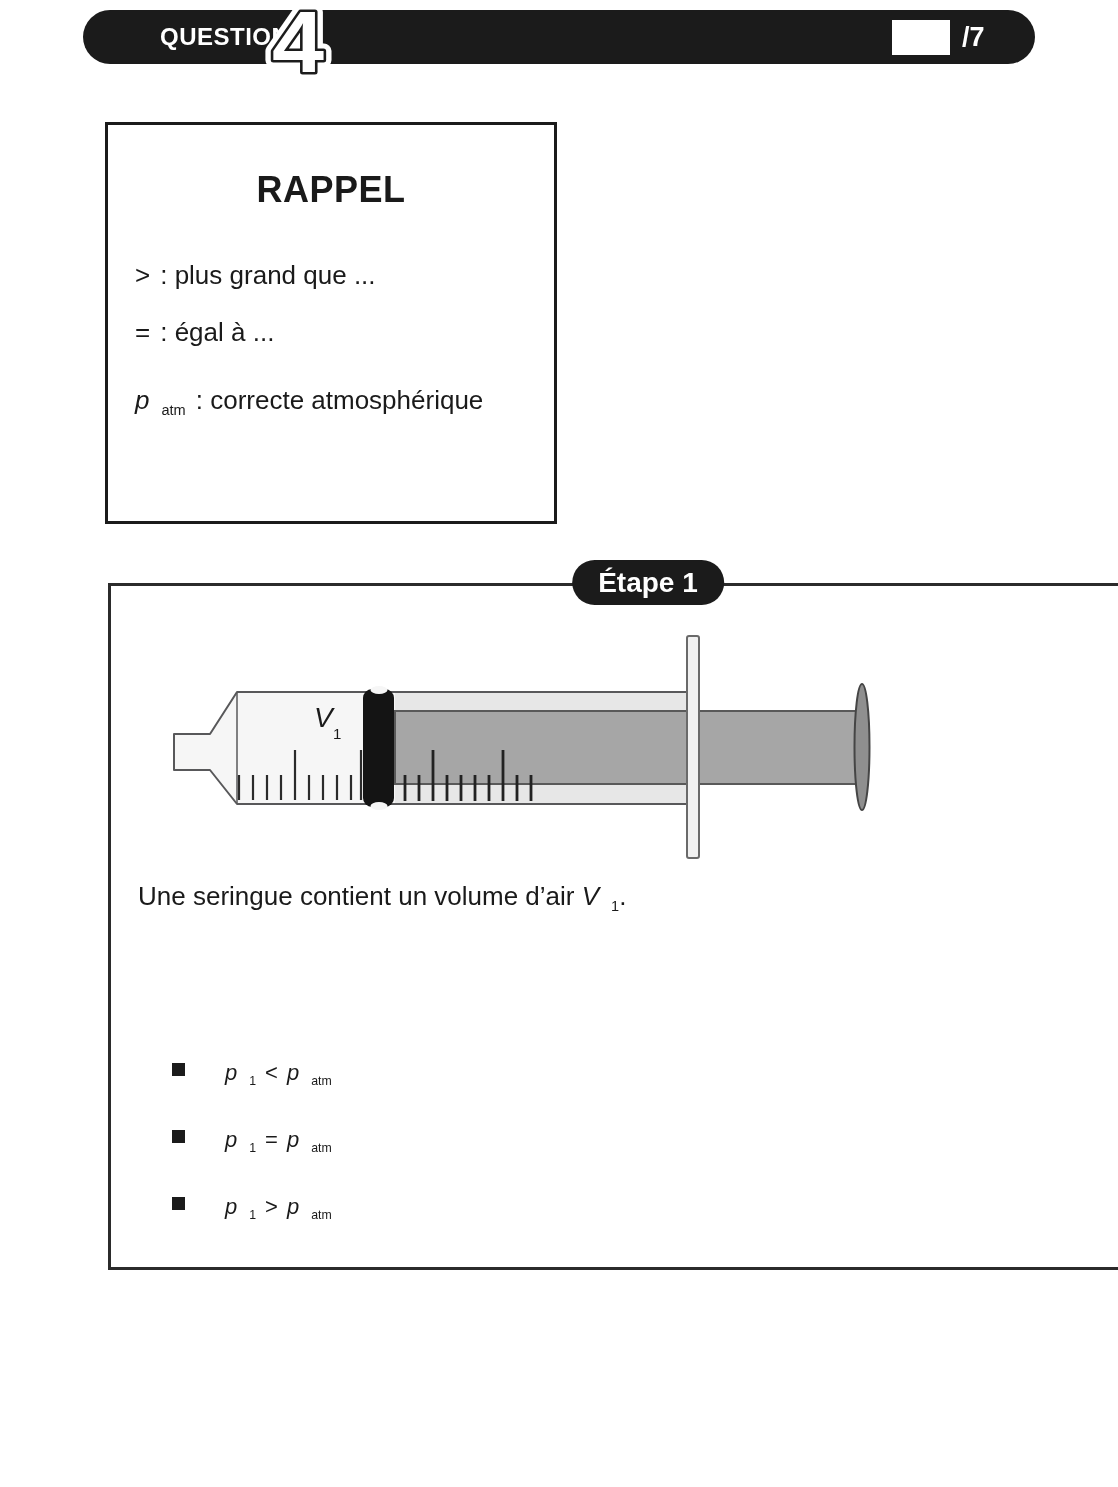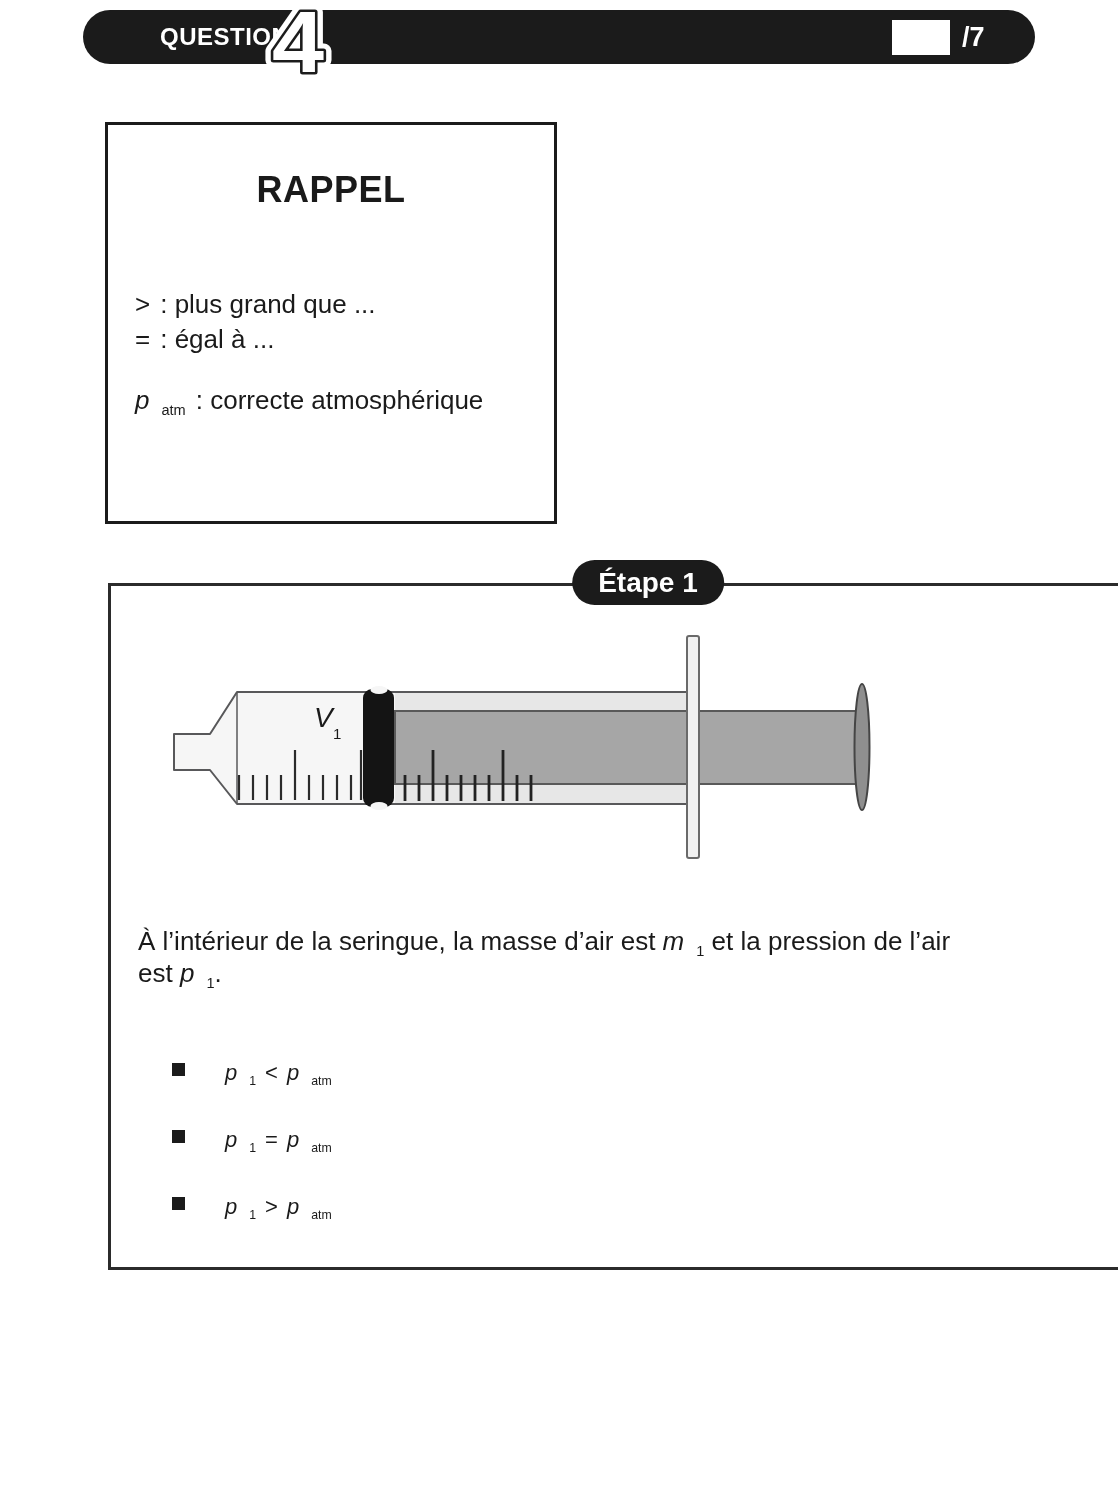--- a/index.html
+++ b/index.html
@@ -56,24 +56,24 @@
     <text x="55" y="74" text-anchor="middle" font-family="Liberation Sans, sans-serif" font-size="88" font-weight="bold" fill="#ffffff" stroke="#1c1c1c" stroke-width="5" stroke-linejoin="round" paint-order="stroke" textLength="52" lengthAdjust="spacingAndGlyphs">4</text>
   </svg>
 
   <div class="score-box"></div>
   <span class="score-label">/7</span>
 </div>
 
 <div class="rappel">
   <div class="rappel-title">RAPPEL</div>
 
-  <div class="rappel-item" style="top:164px">
+  <div class="rappel-item" style="top:135px">
     <span class="sym">&gt;</span><span class="itx">: plus grand que ...</span>
   </div>
-  <div class="rappel-item" style="top:199px">
+  <div class="rappel-item" style="top:192px">
     <span class="sym">=</span><span class="itx">: égal à ...</span>
   </div>
   <div class="rappel-item" style="top:260px">
     <span class="sym var">p</span><sub>atm</sub><span class="itx">: correcte atmosphérique</span>
   </div>
 </div>
 
 <div class="etape-box">
   <div class="etape-pill">Étape 1</div>
 
@@ -117,25 +117,24 @@
     <ellipse cx="379" cy="808" rx="8.5" ry="4" fill="#f6f6f6"></ellipse>
 
     <rect x="687" y="638" width="12" height="222" rx="2" fill="#f1f1f1" stroke="#6a6a6a" stroke-width="2"></rect>
 
     <ellipse cx="862" cy="749" rx="7.5" ry="63" fill="#8f8f8f" stroke="#454545" stroke-width="2"></ellipse>
 
     <text x="314" y="729" font-family="Liberation Sans, sans-serif" font-style="italic" font-size="28" fill="#1a1a1a">V</text>
     <text x="333" y="741" font-family="Liberation Sans, sans-serif" font-size="15" fill="#1a1a1a">1</text>
   </svg>
 
+  <div class="para" style="top:294px">
+    <span>Une seringue contient un volume d’air </span><span class="var">V</span><sub>1</sub><span>.</span>
+  </div>
 
-  <div class="para" style="top:339px">
-    <span>À l’intérieur de la seringue, la masse d’air est </span><span class="var">m</span><sub>1</sub><span> et la pression de l’air</span><br>
-    <span>est </span><span class="var">p</span><sub>1</sub><span>.</span>
-  </div>
 
 
   <div class="opt-row" style="top:474px">
     <span class="opt-square"></span><span class="var">p</span><sub>1</sub><span class="op">&lt;</span><span class="var">p</span><sub>atm</sub>
   </div>
   <div class="opt-row" style="top:541px">
     <span class="opt-square"></span><span class="var">p</span><sub>1</sub><span class="op">=</span><span class="var">p</span><sub>atm</sub>
   </div>
   <div class="opt-row" style="top:608px">
     <span class="opt-square"></span><span class="var">p</span><sub>1</sub><span class="op">&gt;</span><span class="var">p</span><sub>atm</sub>

